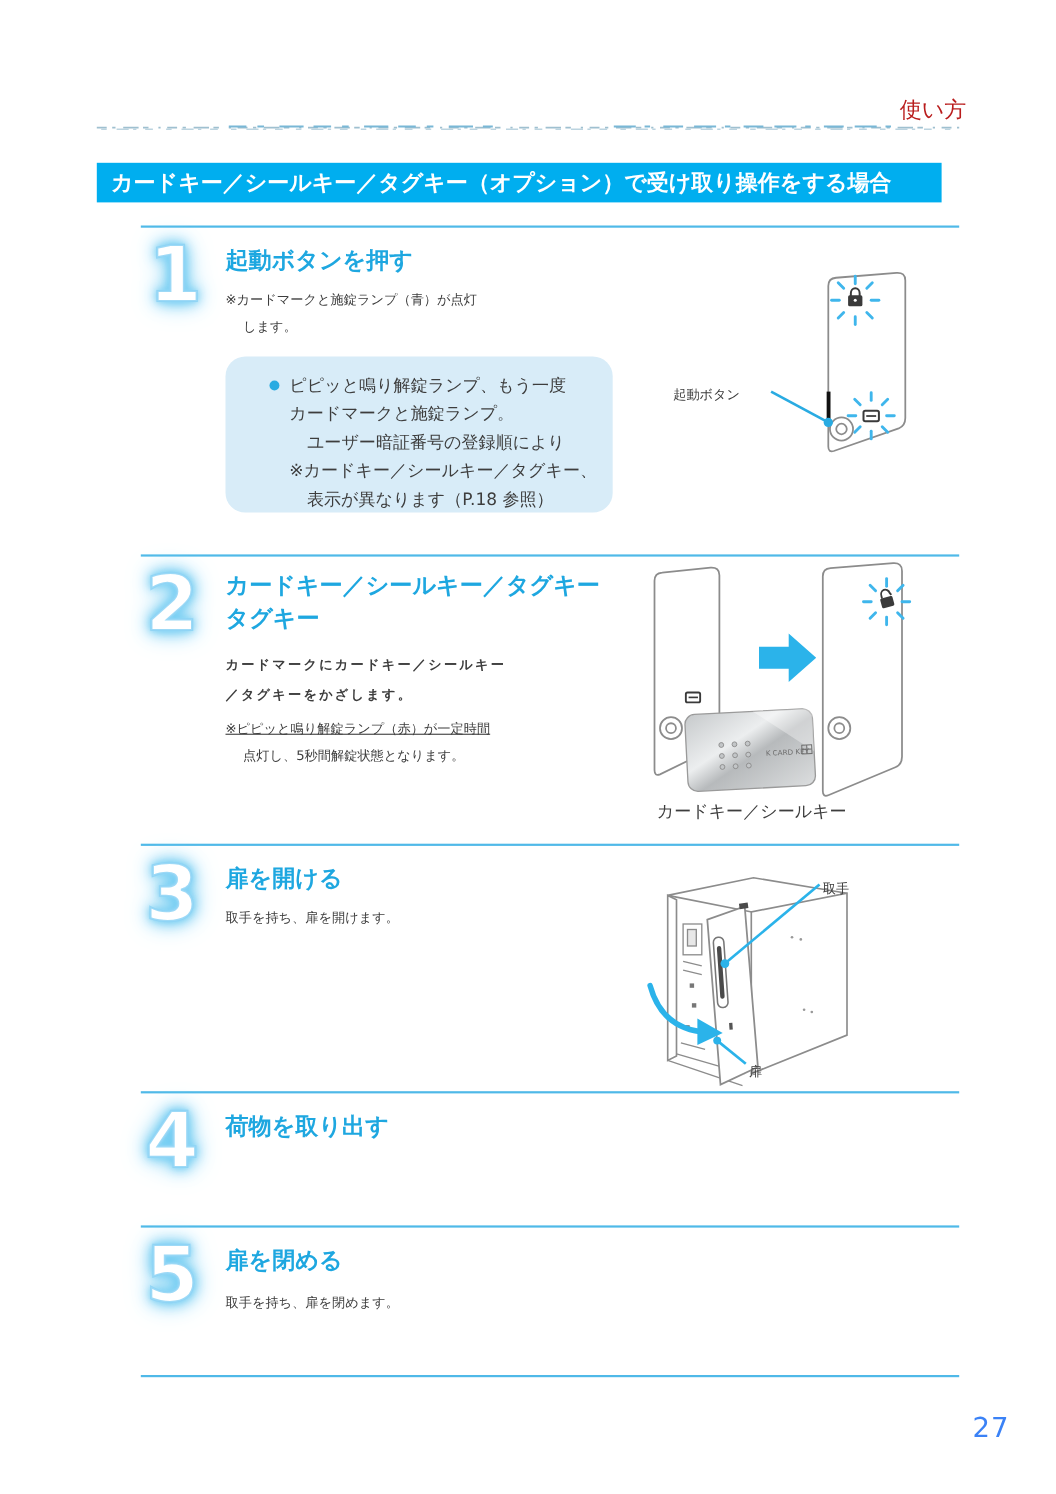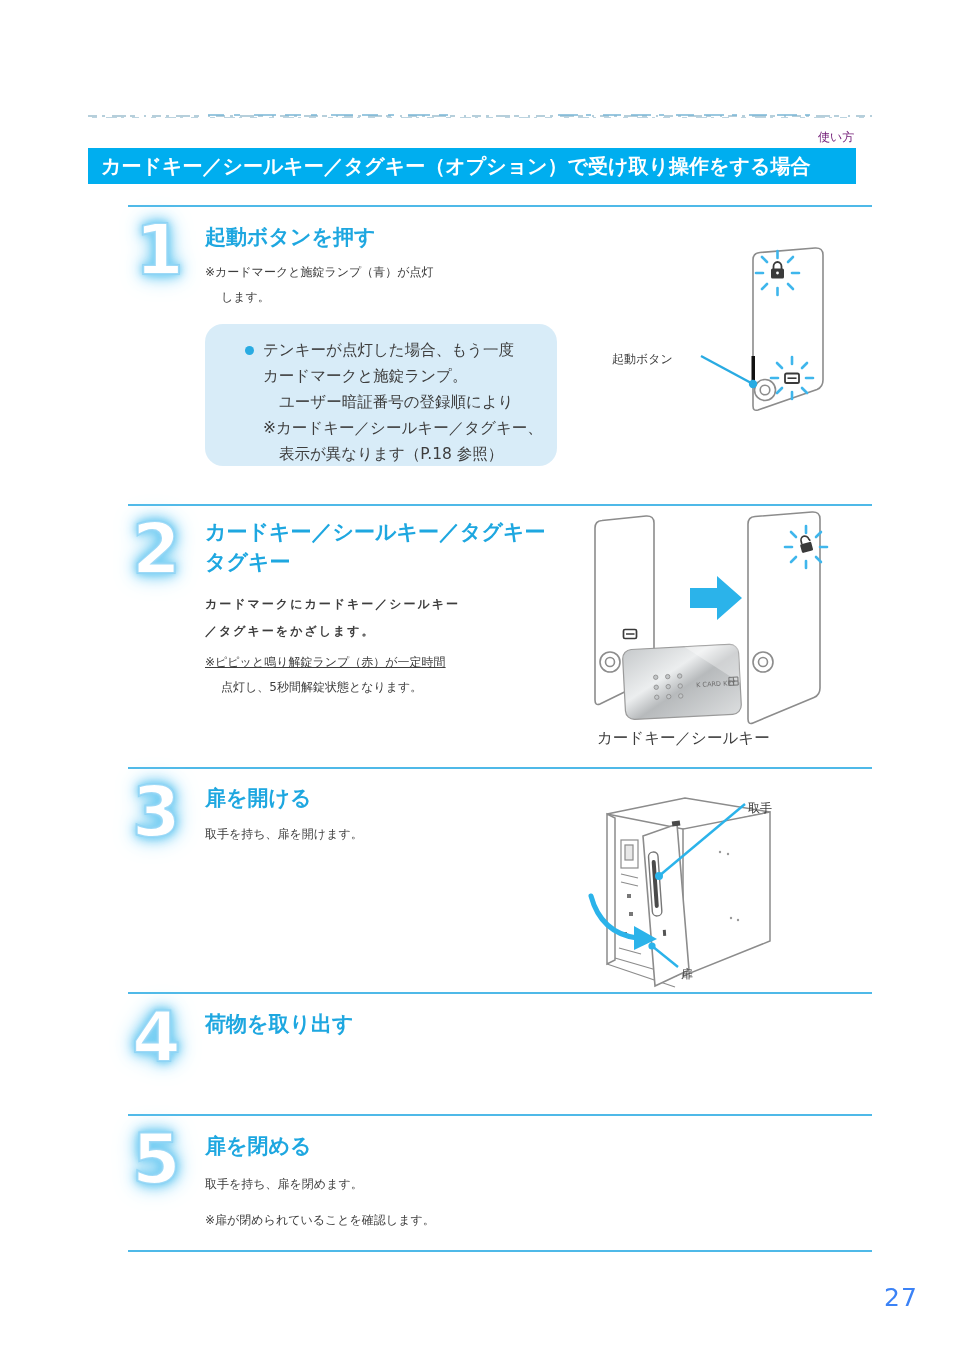--- a/index.html
+++ b/index.html
@@ -10,21 +10,21 @@
   .bold{font-weight:bold;letter-spacing:2px;line-height:27px;}
   .note{line-height:25px;}
   .ind{padding-left:16px;}
   .hr{position:absolute;left:128px;width:744px;height:2px;background:#4FB9E8;}
   .num{position:absolute;font-size:70px;font-weight:bold;line-height:1;color:#ffffff;
        -webkit-text-stroke:2px rgba(140,210,245,.85);
        text-shadow:0 0 2px #aee3f9,0 0 5px #8ed7f6,0 0 10px #6ecbf2,0 0 16px #57c2ef,0 0 26px #9cdcf7;}
   .banner{position:absolute;left:88px;top:148px;width:768px;height:36px;background:#00AEEF;
           color:#fff;font-weight:bold;font-size:20px;line-height:36px;padding-left:13px;
           box-sizing:border-box;white-space:nowrap;}
-  .header-label{position:absolute;left:818px;top:86px;font-size:12px;color:#701a75;margin-top:43px;}
+  .header-label{position:absolute;left:818px;top:86px;font-size:20px;color:#b91c1c;}
   .pagenum{position:absolute;left:884px;top:1283px;font-size:25px;color:#3b82f6;letter-spacing:1px;}
   .infobox{position:absolute;left:205px;top:324px;width:352px;height:142px;background:#D8ECF8;
            border-radius:18px;box-sizing:border-box;padding:13px 0 0 40px;font-size:15.5px;color:#3d3d3d;}
   .ib-row{display:flex;align-items:flex-start;line-height:26px;}
   .dot{width:9px;height:9px;border-radius:50%;background:#29ABE2;margin:9px 9px 0 0;flex:0 0 auto;}
   .ib-line{line-height:26px;padding-left:18px;}
   .ib-line.d2{padding-left:34px;}
   .caption{font-size:15.5px;}
   svg{position:absolute;overflow:visible;}
   svg text{font-family:"DejaVu Sans","Liberation Sans",sans-serif;}
@@ -46,21 +46,21 @@
 
   <div class="hr" style="top:205px;"></div>
   <div class="num" style="left:135px;top:215px;">1</div>
   <div class="t title" style="left:205px;top:222px;">起動ボタンを押す</div>
   <div class="t note" style="left:205px;top:260px;">※カードマークと施錠ランプ（青）が点灯</div>
   <div class="t note ind" style="left:205px;top:285px;">します。</div>
 
   <div class="infobox">
     <div class="ib-row">
       <span class="dot"></span>
-      <span>テンキーが点灯した場合、もう一度</span>
+      <span>ピピッと鳴り解錠ランプ、もう一度</span>
     </div>
     <div class="ib-line">カードマークと施錠ランプ。</div>
     <div class="ib-line d2">ユーザー暗証番号の登録順により</div>
     <div class="ib-line">※カードキー／シールキー／タグキー、</div>
     <div class="ib-line d2">表示が異なります（P.18 参照）</div>
   </div>
 
   <div class="t" style="left:612px;top:347px;">起動ボタン</div>
 
   <svg style="left:695px;top:238px;" width="150" height="180" viewBox="0 0 150 180">
@@ -241,18 +241,17 @@
   <div class="t" style="left:681px;top:962px;">扉</div>
 
   <div class="hr" style="top:992px;"></div>
   <div class="num" style="left:132px;top:1002px;">4</div>
   <div class="t title" style="left:205px;top:1009px;">荷物を取り出す</div>
 
   <div class="hr" style="top:1114px;"></div>
   <div class="num" style="left:132px;top:1124px;">5</div>
   <div class="t title" style="left:205px;top:1131px;">扉を閉める</div>
   <div class="t note" style="left:205px;top:1172px;">取手を持ち、扉を閉めます。</div>
-  <div class="t note" style="left:205px;top:1208px;">※扉が閉められていることを確認します。</div>
   <div class="hr" style="top:1250px;"></div>
 
   <div class="pagenum">27</div>
 
 </div>
 
 </body></html>

